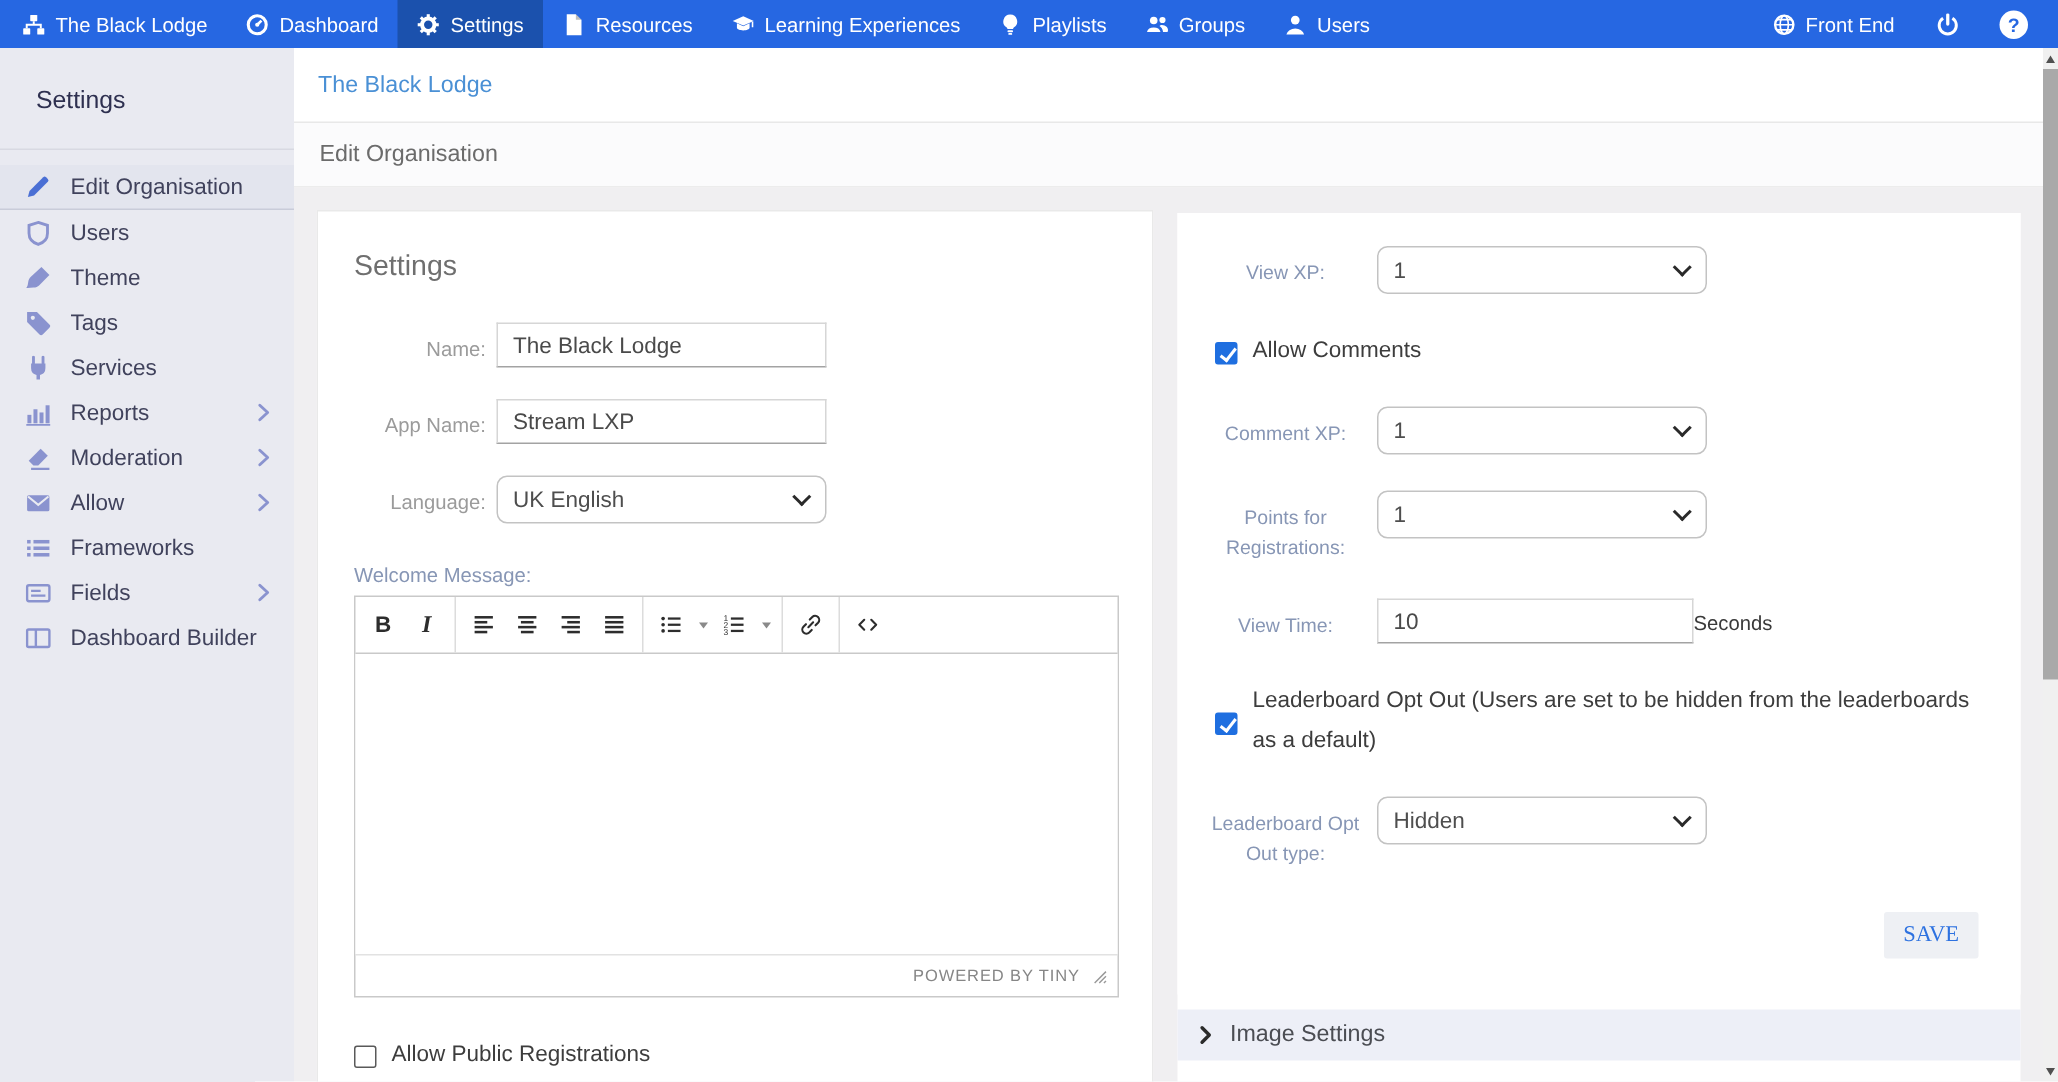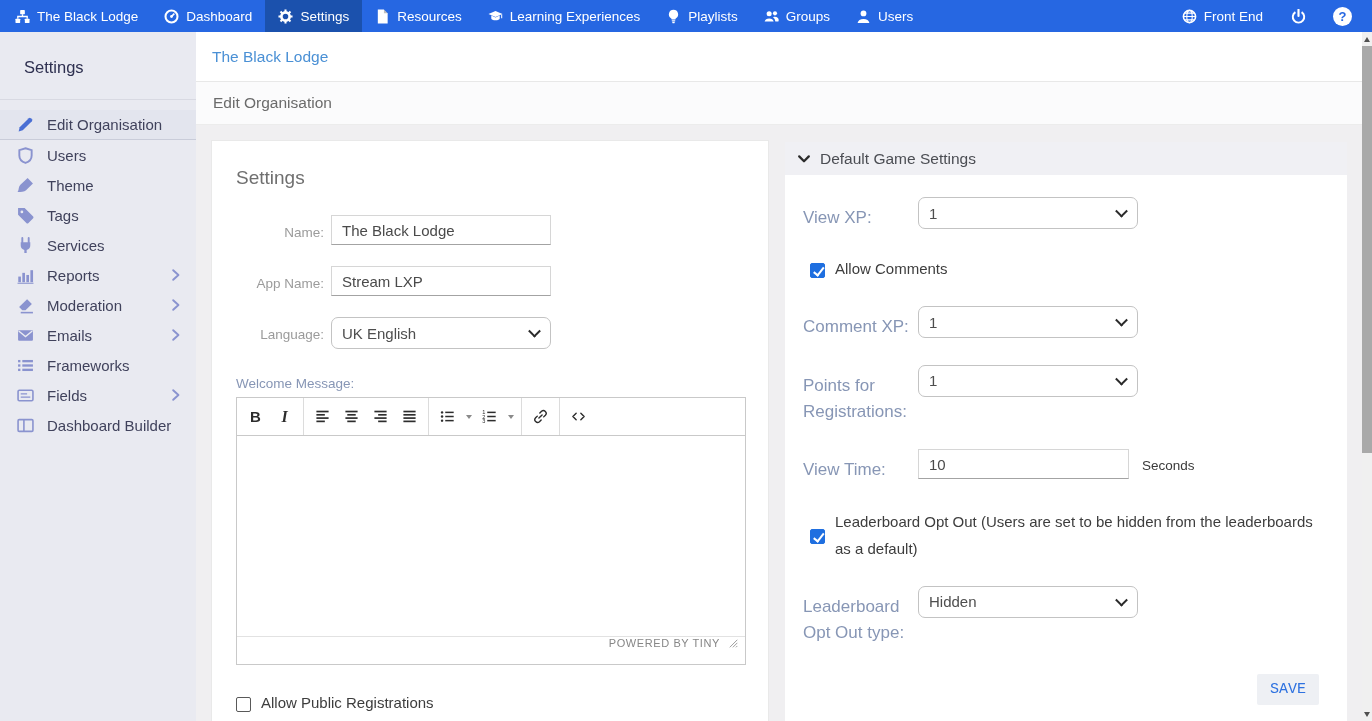--- a/index.html
+++ b/index.html
@@ -64,44 +64,44 @@
   .tb{display:flex;align-items:stretch;border-bottom:1px solid #c9c9c9;height:38px}
   .tb-group{display:flex;align-items:center;padding:0 4px;border-right:1px solid #dcdcdc}
   .tb-group:last-child{border-right:none}
   .tb-btn{width:29px;height:30px;display:flex;align-items:center;justify-content:center;color:#2d2d2d;border-radius:3px}
   .tb-btn svg{width:15px;height:15px}
   .tb-b{font-weight:800;font-size:15px}
   .tb-i{font-family:"Liberation Serif","DejaVu Serif",serif;font-style:italic;font-weight:600;font-size:16px}
   .tb-caret{width:13px;height:30px;display:flex;align-items:center;justify-content:center}
   .tb-caret::after{content:"";width:0;height:0;border-left:3.5px solid transparent;border-right:3.5px solid transparent;border-top:4.5px solid #8a8a8a}
   .editor-body{height:200px;background:#fff}
-  .editor-foot{height:28px;border-top:1px solid #e2e2e2;display:flex;align-items:flex-start;justify-content:flex-end;gap:7px;padding:0 7px;color:#868686;font-size:11px;letter-spacing:.6px}
+  .editor-foot{height:28px;border-top:1px solid #e2e2e2;display:flex;align-items:center;justify-content:flex-end;gap:7px;padding:0 7px;color:#868686;font-size:11px;letter-spacing:.6px}
   .resize-h{width:11px;height:11px;color:#9a9a9a;display:flex}
 
   
   .cb-row{display:flex;gap:10px;align-items:center;font-size:15px;color:#3d3d3d;line-height:1.8}
   .cb{display:inline-block;width:15px;height:15px;border:1px solid #595959;border-radius:2px;background:#fff;position:relative;flex:none;margin-top:4px}
   .cb.checked{background:var(--check-blue);border-color:var(--check-blue)}
   .cb.checked::after{content:"";position:absolute;left:4.5px;top:1px;width:4px;height:8.5px;border:solid #fff;border-width:0 2px 2px 0;transform:rotate(38deg)}
 
   
   .acc{display:flex;align-items:center;gap:9px;height:33px;padding:0 12px;font-size:15.5px;color:#4b4d53;background:#f0f0f4}
   .acc .icon{width:14px;height:14px;color:#2b2b2b}
   .acc-bar{background:var(--section-bar-bg);margin-top:10px;height:34px}
   .gs-body{padding:22px 18px 24px;background:#fff}
   .grow{display:flex;align-items:flex-start;margin-bottom:24px}
-  .grow .lbl{width:108px;text-align:left;color:var(--label-blue);font-size:17px;padding-top:8px;line-height:1.55;flex:none}
+  .grow .lbl{width:108px;text-align:center;color:var(--label-blue);font-size:13px;padding-top:8px;line-height:1.55;flex:none}
   .grow .ctl{margin-left:7px}
   .grow.tight{}
   .cb-indent{margin-left:7px;margin-bottom:24px}
   .lb-text{max-width:505px}
-  .seconds{font-size:13.5px;color:#3a3a3a;margin-left:13px;padding-top:9px}
+  .seconds{font-size:13.5px;color:#3a3a3a;padding-top:9px}
   .vt{width:211px}
   .save-row{display:flex;justify-content:flex-end;margin-top:28px;padding-right:10px}
-  .save-btn{background:#eef0f4;border:none;color:var(--save-text-blue);font-size:15px;padding:7px 13px;border-radius:2px;font-family:Liberation Mono, monospace}
+  .save-btn{background:#eef0f4;border:none;color:var(--save-text-blue);font-size:15px;padding:7px 13px;border-radius:2px;font-family:Liberation Serif, serif}
 
   
   .scrollbar{position:absolute;right:0;top:32px;width:10px;height:689px;background:#f0f0f0}
   .sb-arrow{position:absolute;left:1.5px;width:0;height:0;border-left:3.5px solid transparent;border-right:3.5px solid transparent}
   .sb-up{top:5px;border-bottom:5px solid #505050}
   .sb-down{bottom:4px;border-top:5px solid #505050}
   .sb-thumb{position:absolute;left:0;top:14px;width:10px;height:407px;background:#a9a9a9}
 </style>
 </head>
 <body>
@@ -299,21 +299,21 @@
           </svg>
         </span>
       </div>
       <div class="sb-item" data-interactable="true">
         <span class="icon" data-interactable="false">
           <svg viewBox="0 0 16 16" fill="currentColor" xmlns="http://www.w3.org/2000/svg">
             <rect x="1" y="3" width="14" height="10" rx="1"></rect>
             <path d="M1.6 3.8L8 9l6.4-5.2" fill="none" stroke="var(--sidebar-bg)" stroke-width="1.3"></path>
           </svg>
         </span>
-        <span data-interactable="false">Emails</span>
+        <span data-interactable="false">Allow</span>
         <span class="sb-chev" data-interactable="false">
           <svg viewBox="0 0 11 16" fill="none" stroke="currentColor" stroke-width="2.2" stroke-linecap="round" stroke-linejoin="round">
             <path d="M2.5 2.5L8.5 8l-6 5.5"></path>
           </svg>
         </span>
       </div>
       <div class="sb-item" data-interactable="true">
         <span class="icon" data-interactable="false">
           <svg viewBox="0 0 16 16" fill="currentColor" xmlns="http://www.w3.org/2000/svg">
             <rect x="1" y="2.8" width="2.2" height="2.2"></rect>
@@ -474,28 +474,20 @@
         </div>
       </div>
 
       <label class="cb-row" style="margin-top:24px" data-interactable="false">
         <span class="cb" data-interactable="true"></span>
         <span data-interactable="false">Allow Public Registrations</span>
       </label>
     </div>
 
     <div class="card card-right" data-interactable="false">
-      <div class="acc" data-interactable="true">
-        <span class="icon" data-interactable="false">
-            <svg viewBox="0 0 16 16" fill="none" stroke="currentColor" stroke-width="2.6" stroke-linecap="round" stroke-linejoin="round">
-              <path d="M2.5 5L8 10.5 13.5 5"></path>
-            </svg>
-          </span>
-        <span data-interactable="false">Default Game Settings</span>
-      </div>
 
       <div class="gs-body" data-interactable="false">
         <div class="grow" data-interactable="false">
           <div class="lbl" data-interactable="false">View XP:</div>
           <div class="ctl selwrap"><select class="sel" data-interactable="true"><option>1</option></select></div>
         </div>
 
         <label class="cb-row cb-indent" data-interactable="false">
           <span class="cb checked" data-interactable="true"></span>
           <span data-interactable="false">Allow Comments</span>

